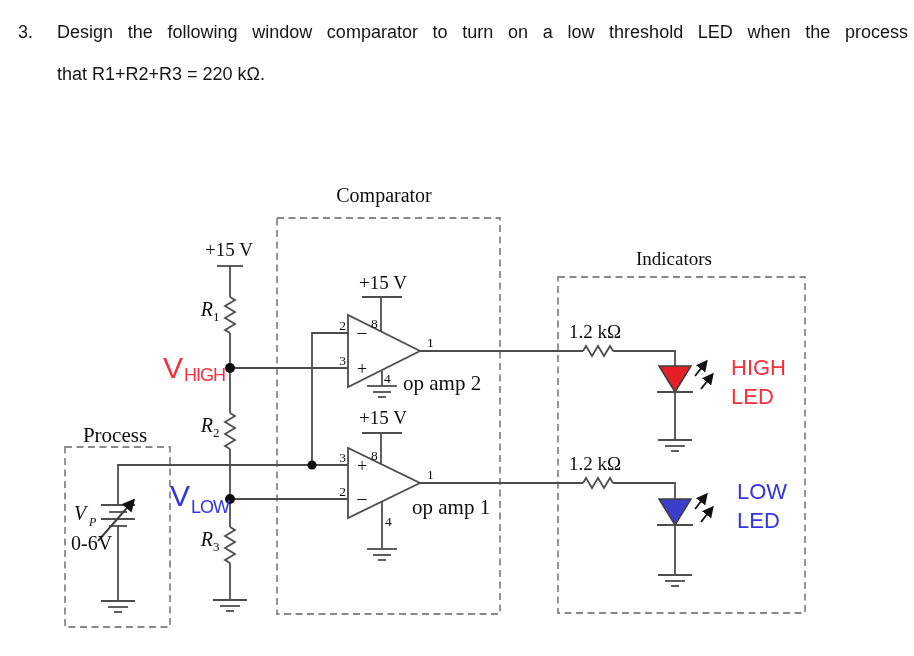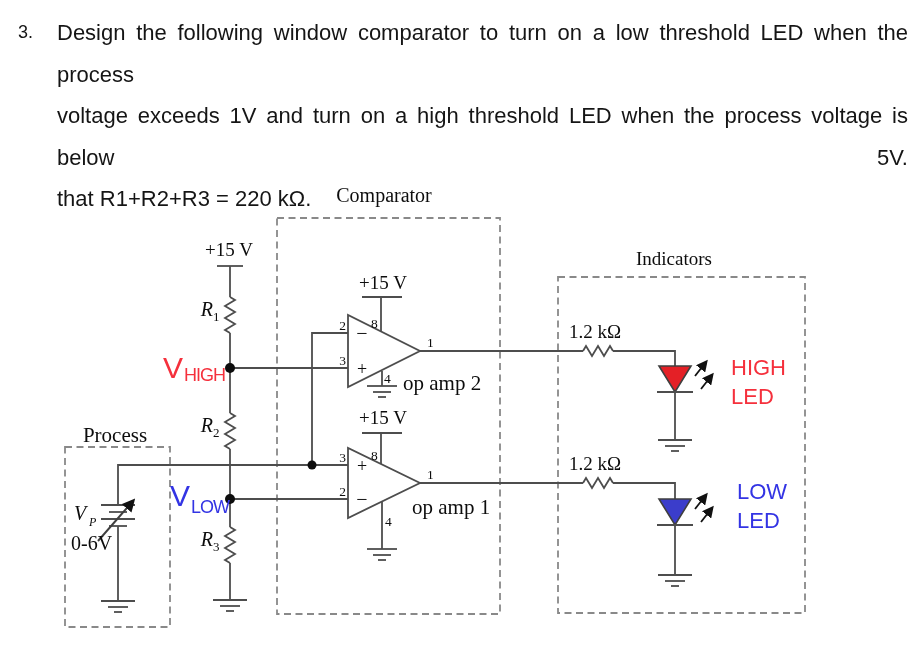--- a/index.html
+++ b/index.html
@@ -2,42 +2,41 @@
 <html><head>
 <meta charset="utf-8">
 <style>
   html,body{margin:0;padding:0;background:#fff;}
   .page{position:relative;width:914px;height:656px;background:#ffffff;overflow:hidden;
         font-family:"Liberation Sans",sans-serif;color:#151515;}
   
   .problem{position:absolute;left:18px;top:12px;width:890px;display:flex;}
   .prob-num{width:39px;font-size:18px;line-height:41.5px;}
   .prob-lines{width:851px;}
-  .pline{font-size:22px;line-height:41.5px;white-space:nowrap;}
+  .pline{font-size:18px;line-height:41.5px;white-space:nowrap;}
   .pline.just{white-space:normal;text-align:justify;text-align-last:justify;}
   
   svg{position:absolute;left:0;top:0;}
   .wire{stroke:#4d4d4d;stroke-width:1.8;fill:none;stroke-linecap:butt;}
   .dash{fill:none;stroke:#898989;stroke-width:1.8;stroke-dasharray:7 4.5;}
   .tri{fill:#ffffff;stroke:#4d4d4d;stroke-width:1.8;stroke-linejoin:miter;}
   .ts{font-family:"Liberation Serif","DejaVu Serif",serif;fill:#0d0d0d;}
   .tsans{font-family:"Liberation Sans",sans-serif;}
   .pin{font-family:"Liberation Serif","DejaVu Serif",serif;font-size:13.5px;fill:#0d0d0d;}
   .dot{fill:#0d0d0d;stroke:none;}
 </style>
 </head>
 <body>
 
 <div class="page">
 
   <div class="problem">
     <div class="prob-num">3.</div>
     <div class="prob-lines">
       <div class="pline just">Design the following window comparator to turn on a low threshold LED when the process</div>
-      <div class="pline just">voltage exceeds 1V and turn on a high threshold LED when the process voltage is below 5V.</div>
       <div class="pline">that R1+R2+R3 = 220 kΩ.</div>
     </div>
   </div>
 
   <svg width="914" height="656" viewBox="0 0 914 656">
     <defs>
       <marker id="ah" viewBox="0 0 10 10" refX="7.5" refY="5" markerWidth="6.5" markerHeight="6.5" orient="auto">
         <path d="M0,0 L10,5 L0,10 z" fill="#111"></path>
       </marker>
     </defs>

